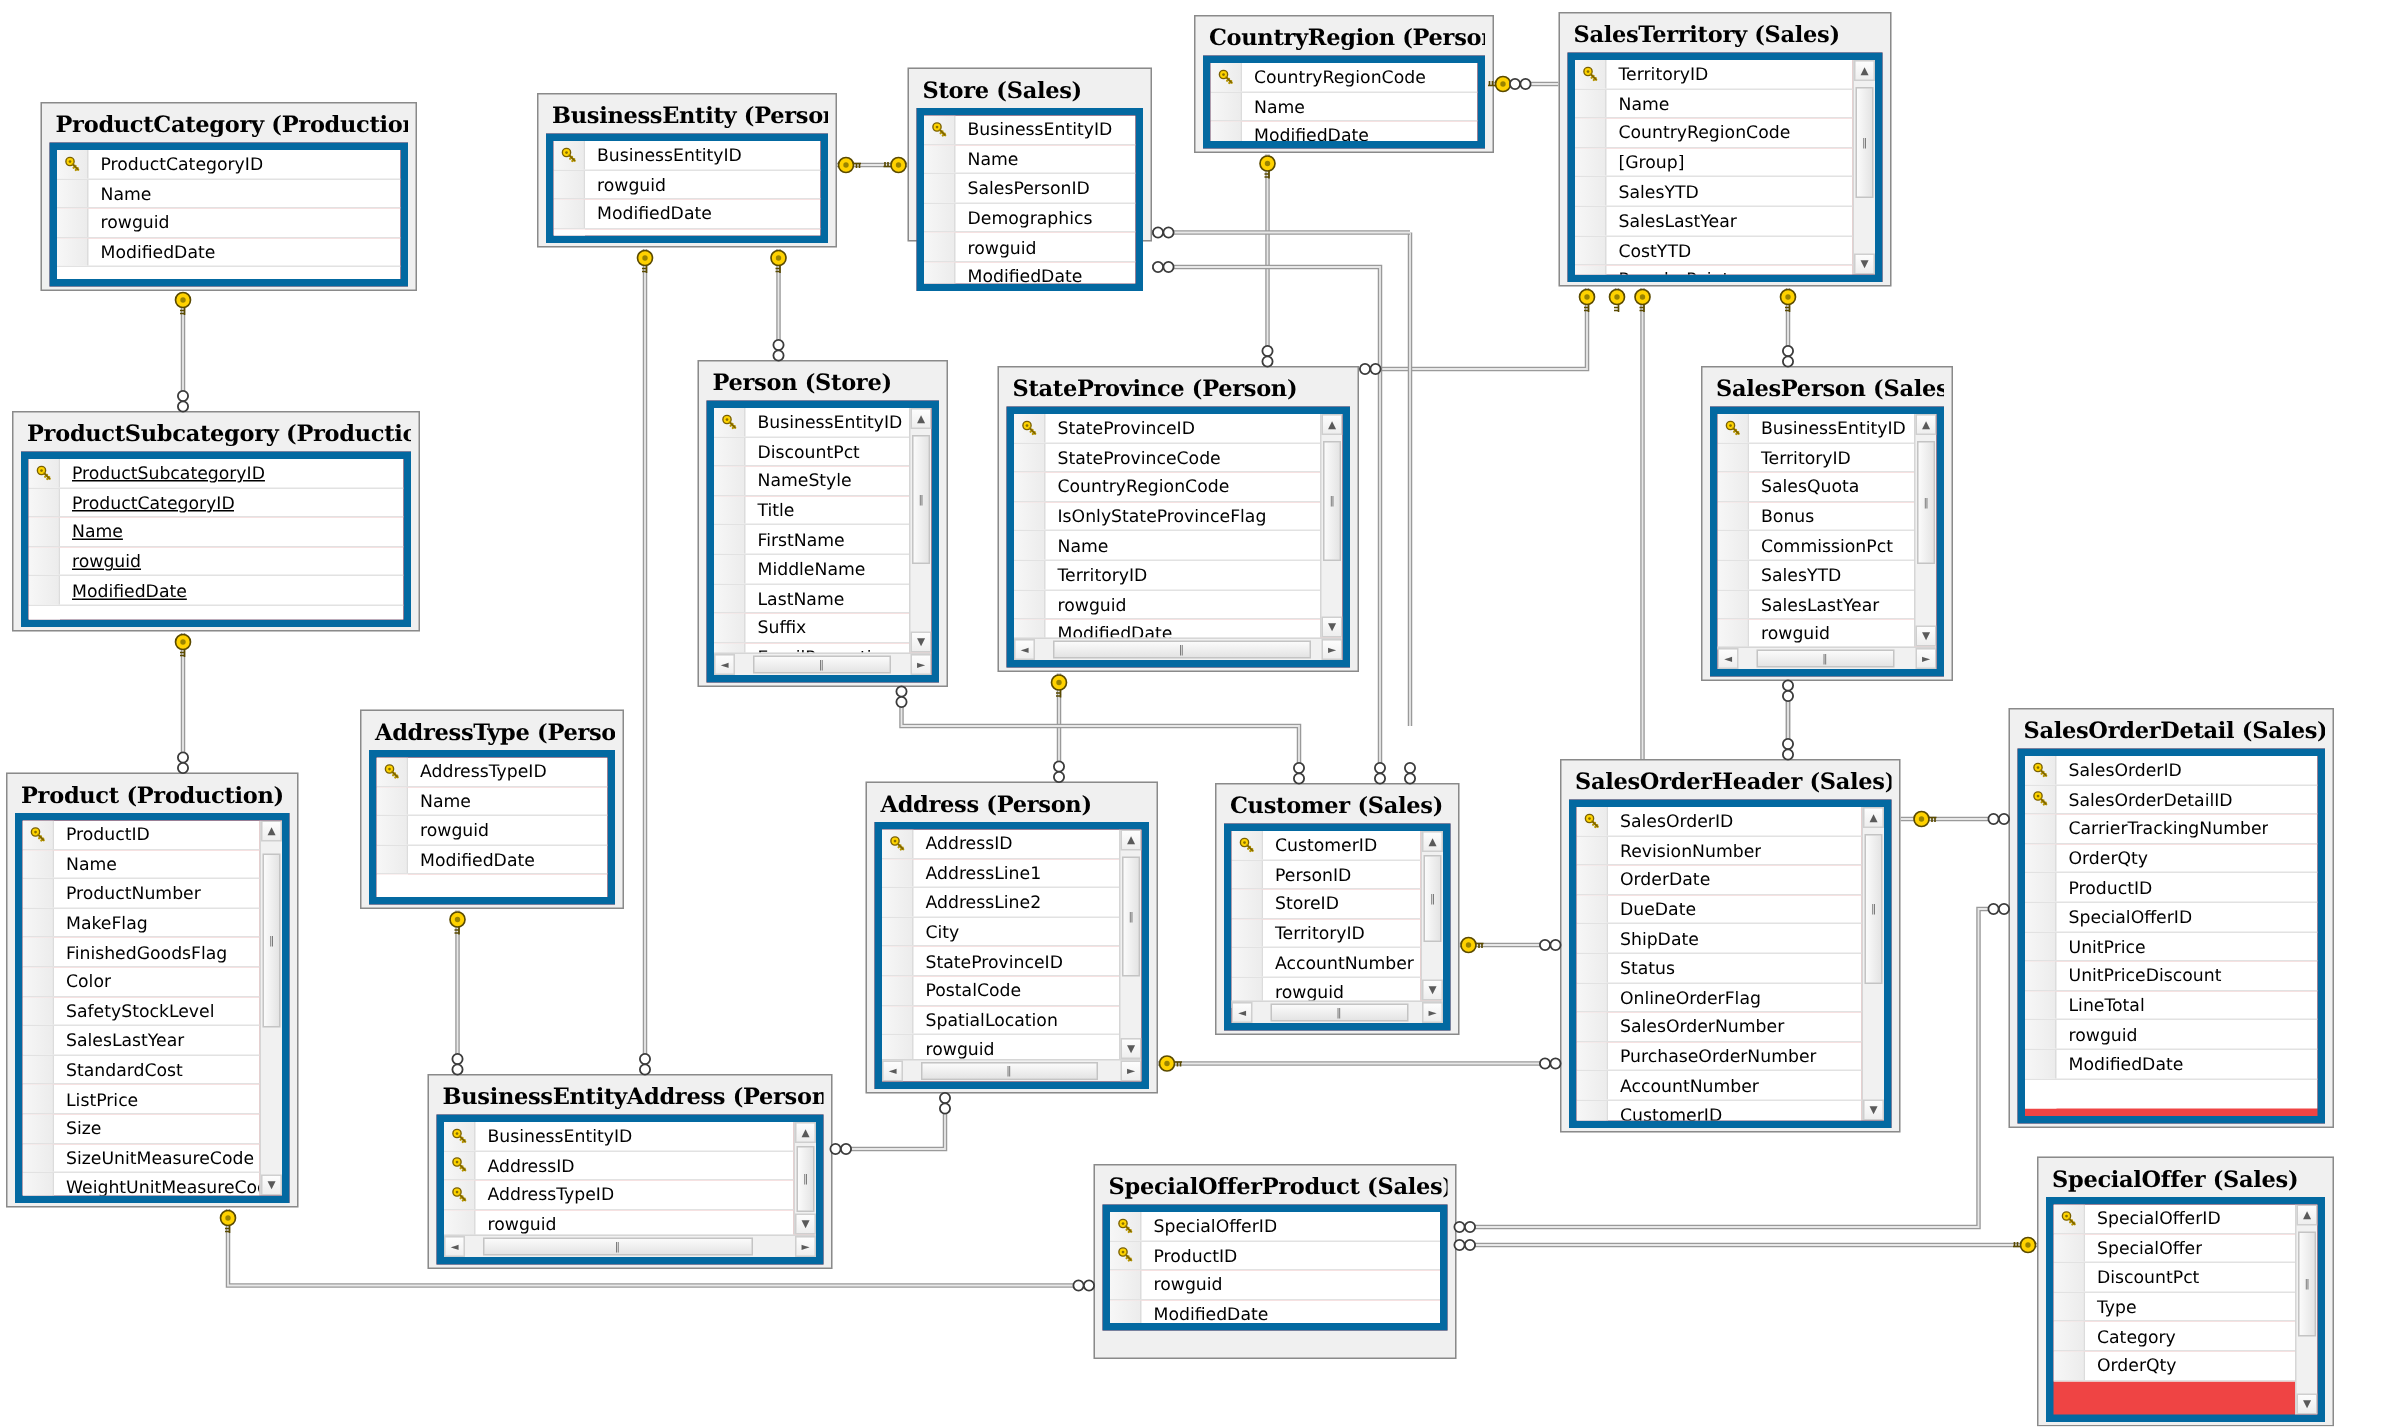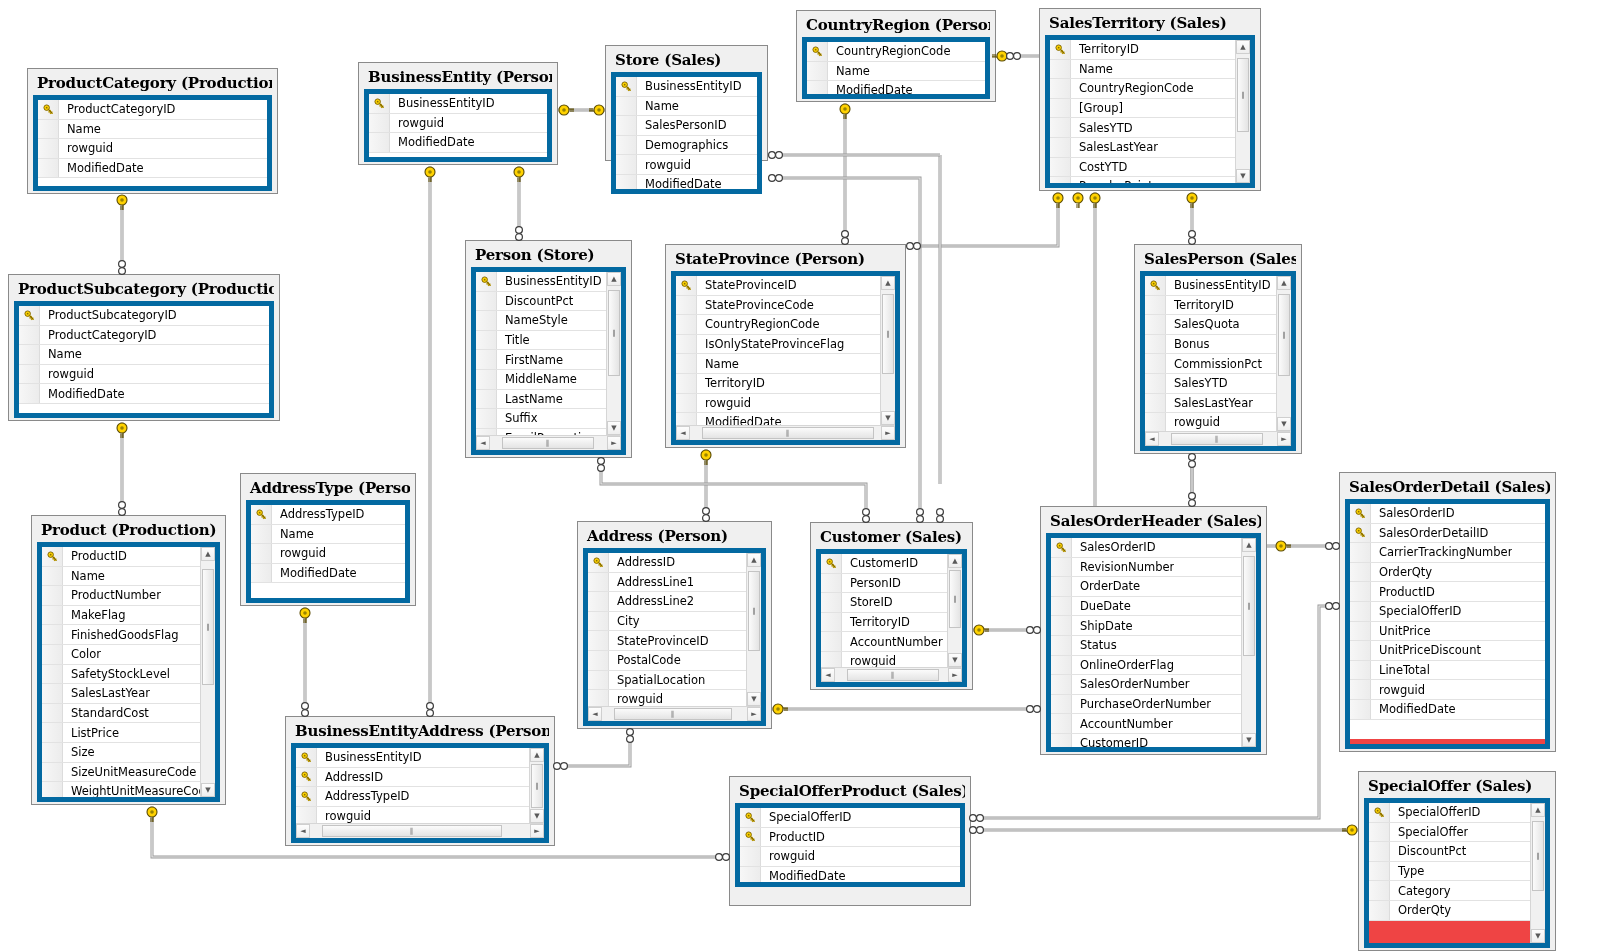--- a/index.html
+++ b/index.html
@@ -300,21 +300,21 @@
             <div class="cname">ModifiedDate</div>
           </div>
           <div class="row filler">
             <div class="gutter" style="background: rgb(255, 255, 255); border-right: none;"></div>
           </div>
         </div>
       </div>
     </div>
     <div class="table-box" style="left: 8px; top: 274px; width: 272px; height: 147px;">
       <div class="tbl-title">ProductSubcategory (Production)</div>
-      <div class="grid" style="height: 117px;">
+      <div class="grid" style="height: 117px; text-decoration: underline;">
         <div style="position: relative; width: 100%;">
           <div class="row">
             <div class="gutter">
               <svg class="keyicon" viewBox="0 0 12 12" xmlns="http://www.w3.org/2000/svg">
                 <circle cx="4" cy="4" r="3" fill="#ffd400" stroke="#7a6000" stroke-width="1"></circle>
                 <circle cx="4" cy="4" r="1" fill="#8a7000"></circle>
                 <path d="M6 6 L10 10 M8.2 10.2 L9.6 8.8 M6.6 8.6 L8 7.2" stroke="#b59400" stroke-width="1.6" fill="none" stroke-linecap="round"></path>
                 <path d="M6 6 L10 10" stroke="#7a6000" stroke-width="1" fill="none"></path>
               </svg>
             </div>
@@ -335,21 +335,21 @@
           <div class="row">
             <div class="gutter"></div>
             <div class="cname">ModifiedDate</div>
           </div>
           <div class="row filler">
             <div class="gutter" style="background: rgb(255, 255, 255); border-right: none;"></div>
           </div>
         </div>
       </div>
     </div>
-    <div class="table-box" style="left: 31px; top: 515px; width: 195px; height: 290px;">
+    <div class="table-box" style="left: 4px; top: 515px; width: 195px; height: 290px;">
       <div class="tbl-title">Product (Production)</div>
       <div class="grid" style="height: 260px;">
         <div style="position: relative; width: calc(100% - 15px);">
           <div class="row">
             <div class="gutter">
               <svg class="keyicon" viewBox="0 0 12 12" xmlns="http://www.w3.org/2000/svg">
                 <circle cx="4" cy="4" r="3" fill="#ffd400" stroke="#7a6000" stroke-width="1"></circle>
                 <circle cx="4" cy="4" r="1" fill="#8a7000"></circle>
                 <path d="M6 6 L10 10 M8.2 10.2 L9.6 8.8 M6.6 8.6 L8 7.2" stroke="#b59400" stroke-width="1.6" fill="none" stroke-linecap="round"></path>
                 <path d="M6 6 L10 10" stroke="#7a6000" stroke-width="1" fill="none"></path>

